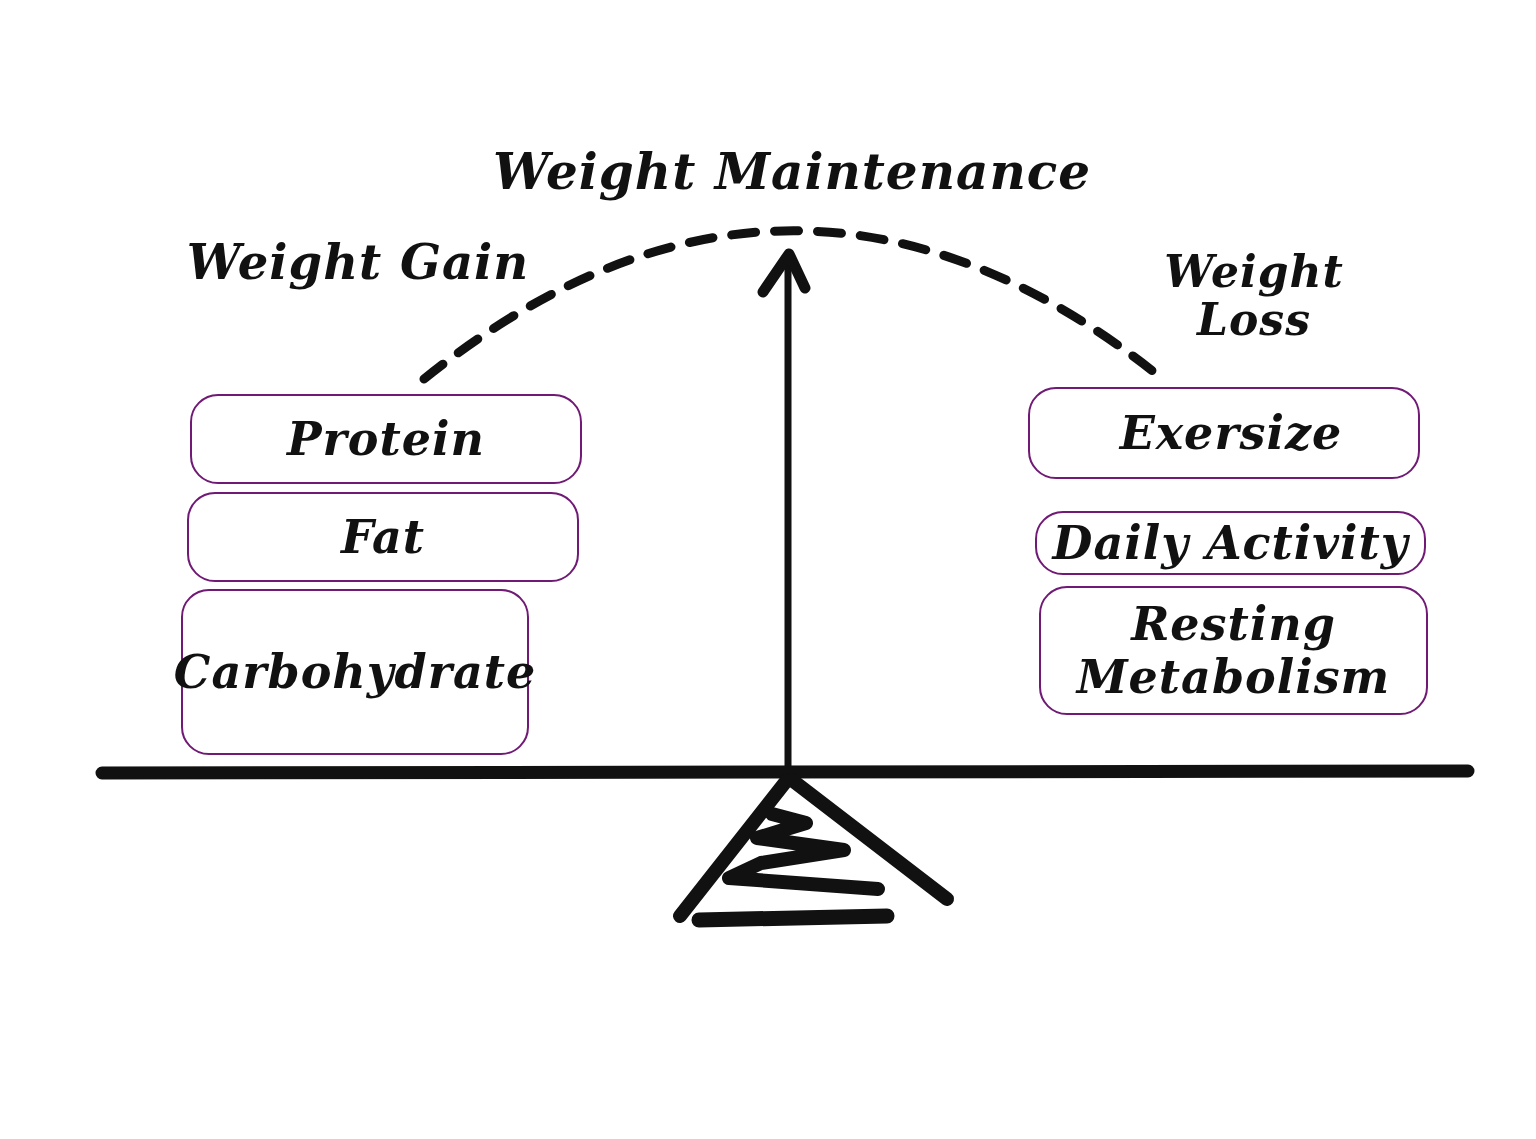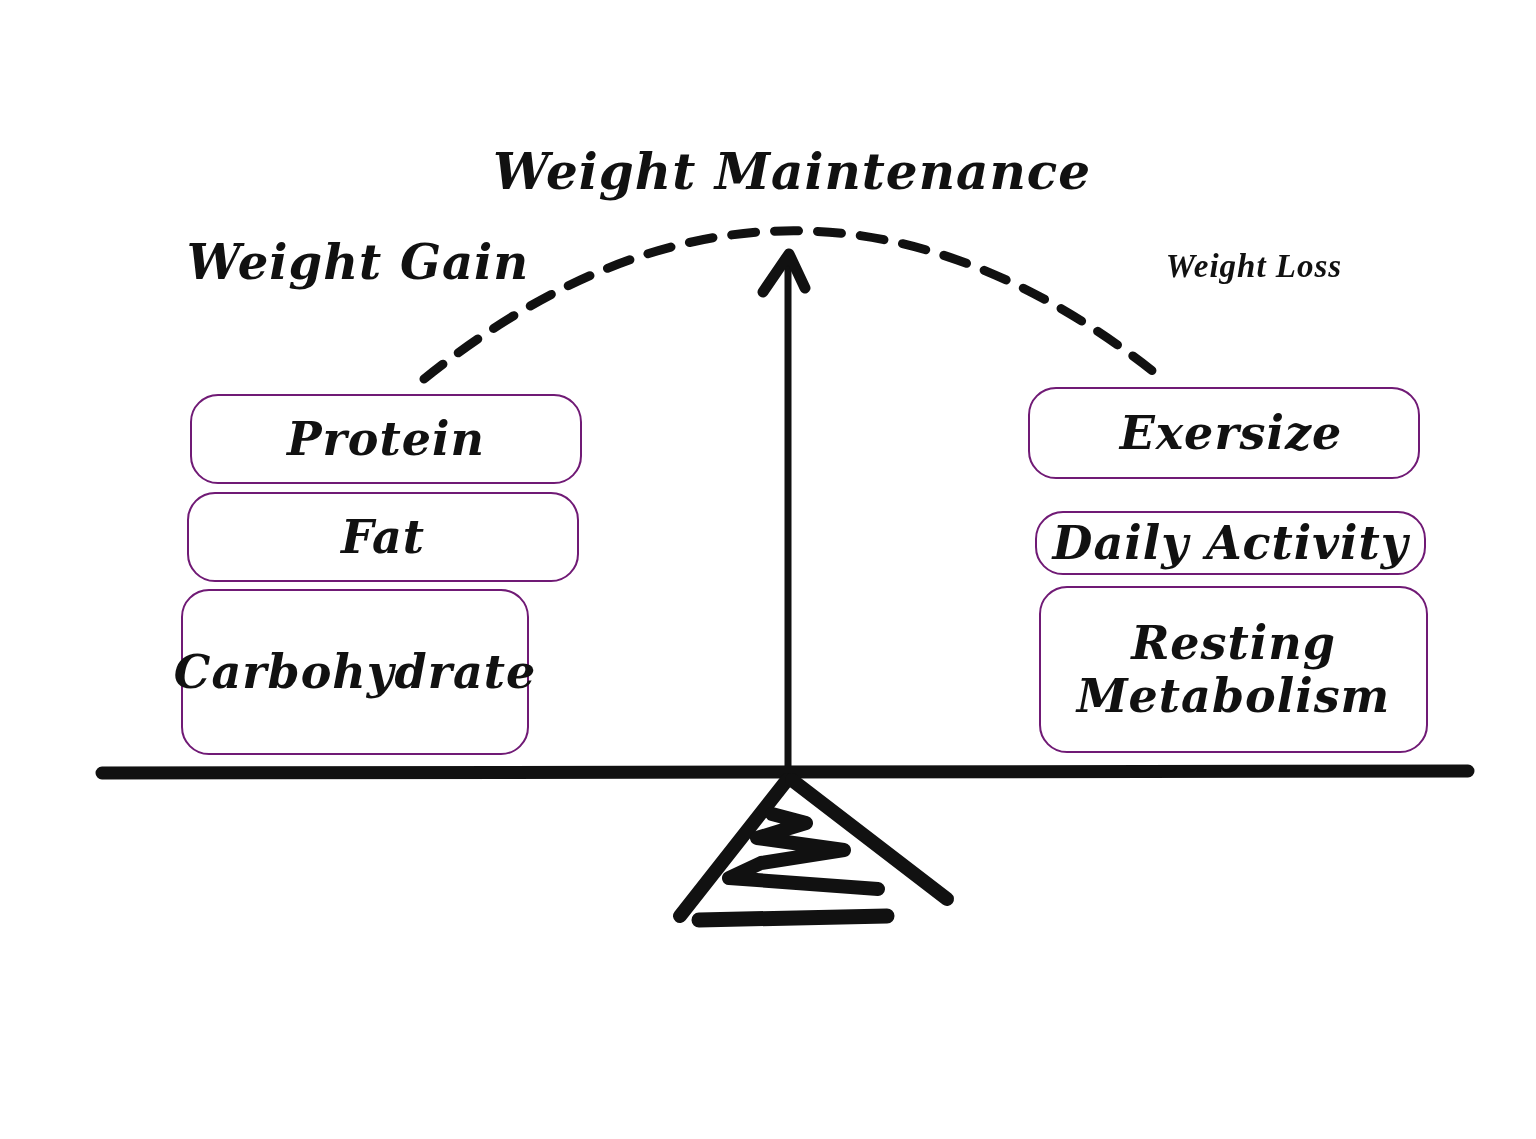--- a/index.html
+++ b/index.html
@@ -30,21 +30,21 @@
     font-style: italic;
     font-weight: bold;
     color: #111111;
     white-space: pre-line;
     text-align: center;
     letter-spacing: 1px;
     line-height: 1.1;
   }
   .lbl-maintenance { left: 792px; top: 112px; font-size: 50px; }
   .lbl-gain        { left: 358px; top: 204px; font-size: 48px; }
-  .lbl-loss        { left: 1254px; top: 216px; font-size: 33px; font-family: Liberation Serif, serif; }
+  .lbl-loss        { left: 1254px; top: 216px; font-size: 44px; }
   .lbl-title       { left: 812px; top: 908px; font-size: 74px; line-height: 1.08; }
 
   .stack-box {
     position: absolute;
     border: 2px solid #701a75;
     border-radius: 28px;
     box-sizing: border-box;
     display: flex;
     align-items: center;
     justify-content: center;
@@ -60,21 +60,21 @@
     line-height: 1.15;
     color: #111111;
   }
   
   .box-protein      { left: 190px; top: 362px; width: 392px; height: 90px; }
   .box-fat          { left: 187px; top: 460px; width: 392px; height: 90px; }
   .box-carbohydrate { left: 181px; top: 557px; width: 348px; height: 166px; }
   
   .box-exersize     { left: 1028px; top: 355px; width: 392px; height: 92px; padding-left: 14px; }
   .box-daily        { left: 1035px; top: 479px; width: 391px; height: 64px; }
-  .box-resting      { left: 1039px; top: 554px; width: 389px; height: 167px; }
+  .box-resting      { left: 1039px; top: 554px; width: 389px; height: 129px; }
 </style>
 </head>
 <body>
 
 <div class="canvas">
 
   <svg class="svg-layer" viewBox="0 0 1536 1139" xmlns="http://www.w3.org/2000/svg">
 
     <path d="M 424 347 Q 794 50 1164 348" fill="none" stroke="#111111" stroke-width="9" stroke-dasharray="24 19" stroke-linecap="round"></path>
 

